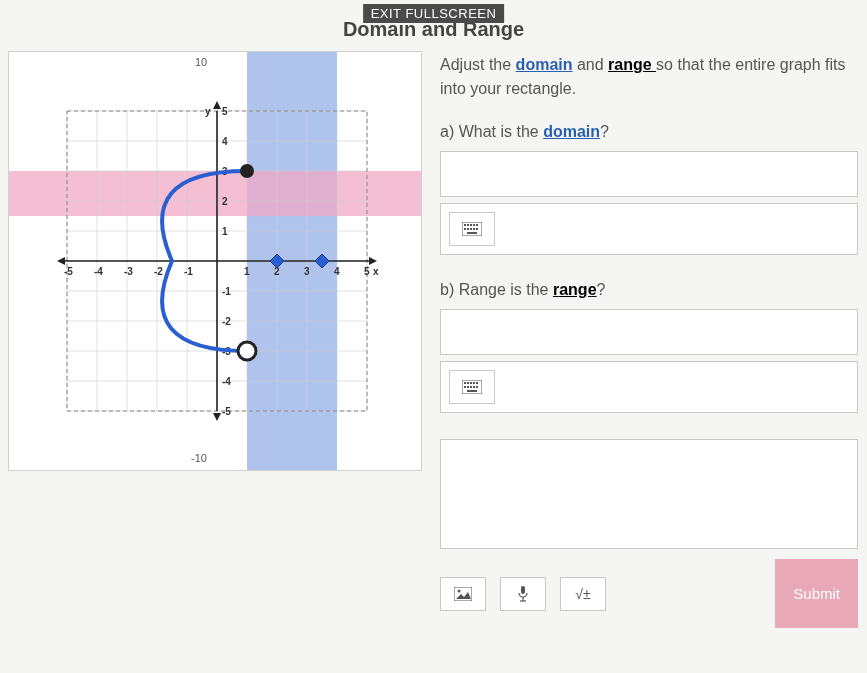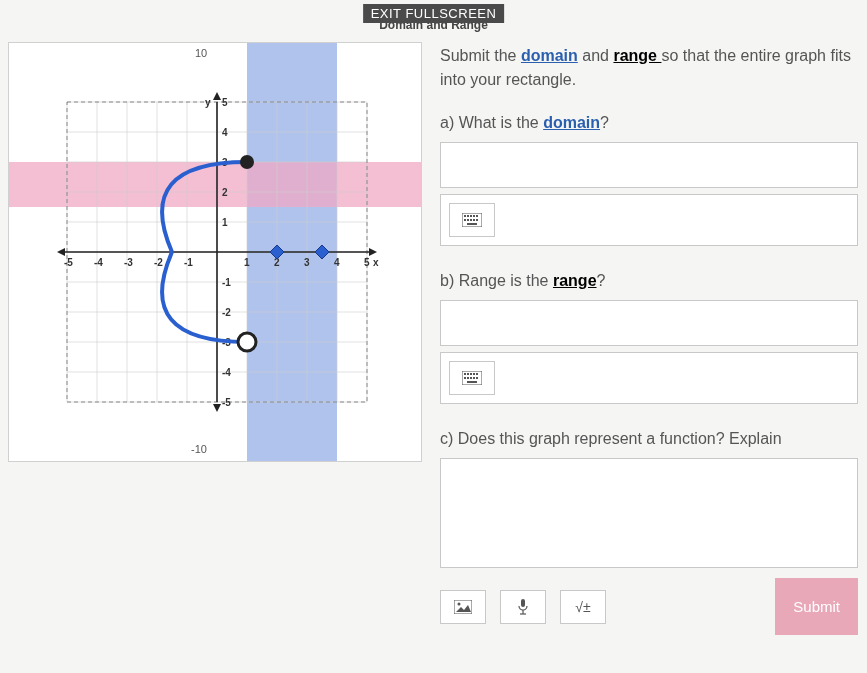--- a/index.html
+++ b/index.html
@@ -18,21 +18,21 @@
     top: 4px;
     background: #4a4a4a;
     color: #fff;
     font-size: 13px;
     padding: 2px 8px;
     letter-spacing: 0.5px;
     cursor: pointer;
   }
   .title {
     text-align: center;
-    font-size: 12px;
+    font-size: 20px;
     color: #444;
     margin-top: 18px;
   }
   .content {
     display: flex;
     gap: 18px;
     padding: 10px 10px 0 8px;
   }
   .graph-panel {
     width: 414px;
@@ -91,21 +91,21 @@
     width: 418px;
     display: flex;
     gap: 14px;
     align-items: center;
   }
   .submit-btn {
     margin-left: auto;
     background: #e8a8b8;
     color: #fff;
     border: none;
-    padding: 20px 18px;
+    padding: 26px 18px;
     font-size: 15px;
     cursor: pointer;
   }
   .axis-label { font-size: 11px; fill: #555; }
   .tick-label { font-size: 10px; fill: #333; font-weight: bold; }
 </style>
 </head>
 <body>
 
 <div class="exit-btn">EXIT FULLSCREEN</div>
@@ -173,21 +173,21 @@
         <path d="M 238 119 Q 124 119 163 209 Q 124 299 238 299" fill="none" stroke="#2a5fd0" stroke-width="4"></path>
         <circle cx="238" cy="119" r="7" fill="#222"></circle>
         <circle cx="238" cy="299" r="9" fill="#fff" stroke="#222" stroke-width="3"></circle>
         <polygon points="268,202 275,209 268,216 261,209" fill="#2a5fd0" stroke="#16388a"></polygon>
         <polygon points="313,202 320,209 313,216 306,209" fill="#2a5fd0" stroke="#16388a"></polygon>
       </svg>
   </div>
 
   <div class="right-panel">
     <p class="instructions">
-      <span>Submit the </span><span class="kw-domain">domain</span><span> and </span><span class="kw-range">range </span><span>so that the entire graph fits into your rectangle.</span>
+      <span>Adjust the </span><span class="kw-domain">domain</span><span> and </span><span class="kw-range">range </span><span>so that the entire graph fits into your rectangle.</span>
     </p>
 
     <p class="question">
       <span>a) What is the </span><span class="kw-domain">domain</span><span>?</span>
     </p>
     <div class="answer-box"></div>
     <div class="tool-row">
       <div class="tool-btn">
         <svg width="20" height="14" viewBox="0 0 20 14">
             <rect x="0" y="0" width="20" height="14" fill="none" stroke="#555"></rect>
@@ -222,21 +222,20 @@
             <rect x="2" y="6" width="2" height="2" fill="#555"></rect>
             <rect x="5" y="6" width="2" height="2" fill="#555"></rect>
             <rect x="8" y="6" width="2" height="2" fill="#555"></rect>
             <rect x="11" y="6" width="2" height="2" fill="#555"></rect>
             <rect x="14" y="6" width="2" height="2" fill="#555"></rect>
             <rect x="5" y="10" width="10" height="2" fill="#555"></rect>
           </svg>
       </div>
     </div>
 
-    <p class="question">c) Does this graph represent a function? Explain</p>
     <div class="big-answer"></div>
     <div class="bottom-row">
       <div class="tool-btn">
         <svg width="18" height="14" viewBox="0 0 18 14">
             <rect x="0" y="0" width="18" height="14" fill="none" stroke="#555"></rect>
             <circle cx="5" cy="4" r="1.5" fill="#555"></circle>
             <path d="M2 12 L7 7 L10 10 L14 5 L17 12 Z" fill="#555"></path>
           </svg>
       </div>
       <div class="tool-btn">

